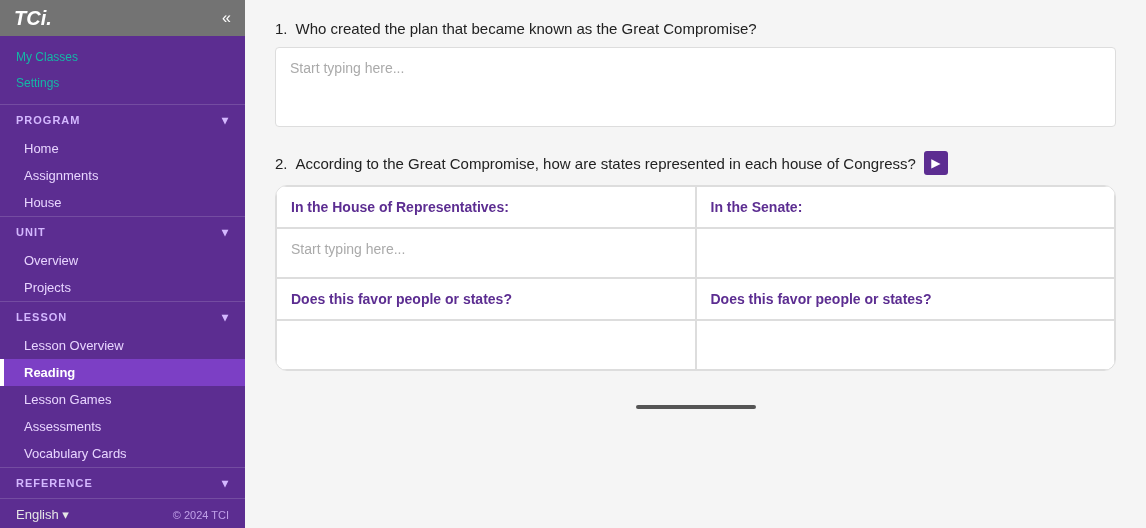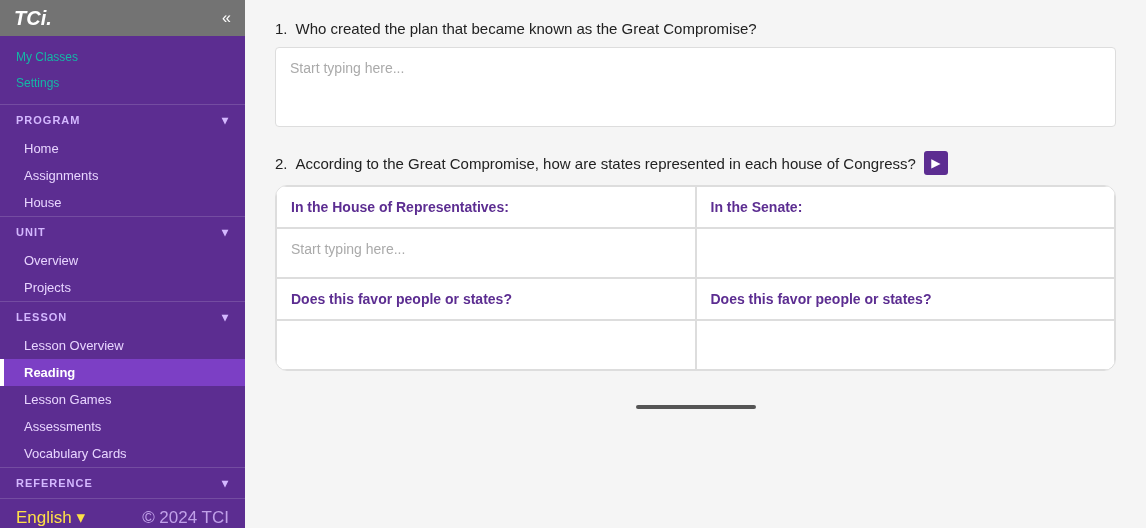--- a/index.html
+++ b/index.html
@@ -92,27 +92,27 @@
 
     .sidebar-footer {
       display: flex;
       align-items: center;
       justify-content: space-between;
       padding: 8px 16px;
       margin-top: auto;
     }
 
     .lang-selector {
-      font-size: 17px;
-      color: #fde047;
+      font-size: 13px;
+      color: #e5e5e5;
       cursor: pointer;
     }
 
     .copyright {
-      font-size: 17px;
+      font-size: 11px;
       color: #c0a0e8;
     }
 
     
     #main {
       flex: 1;
       background: #f5f5f5;
       overflow-y: auto;
       padding: 20px 30px;
     }

